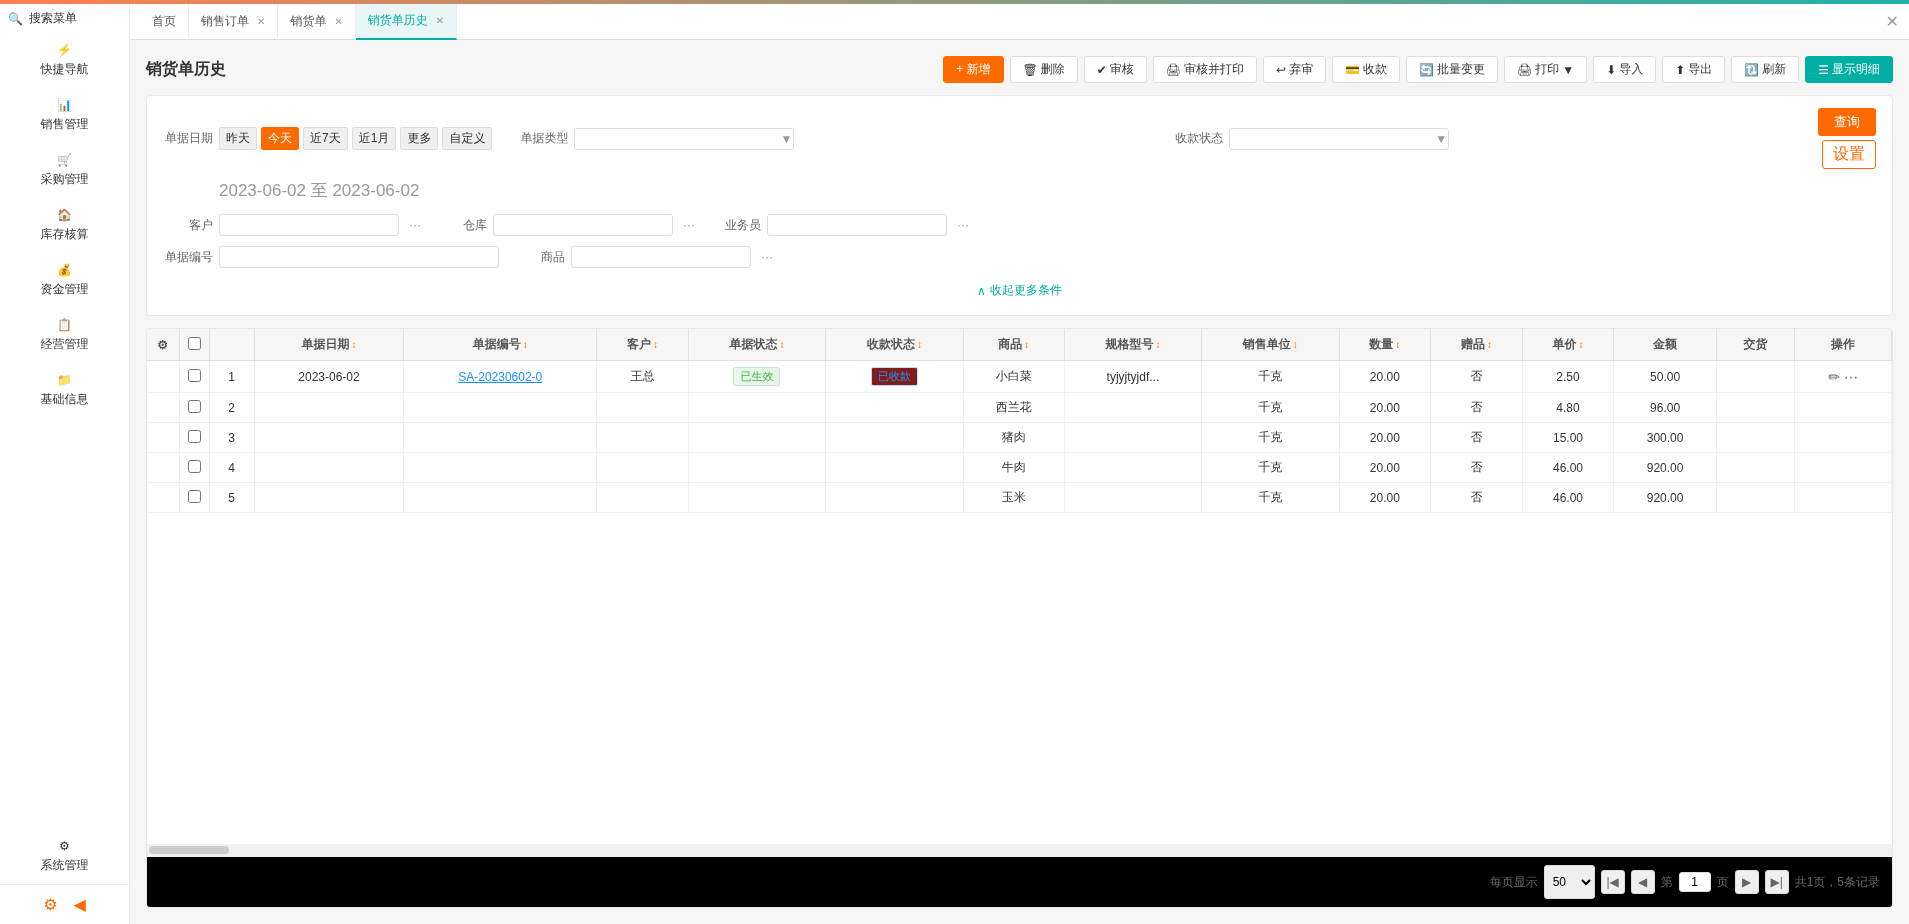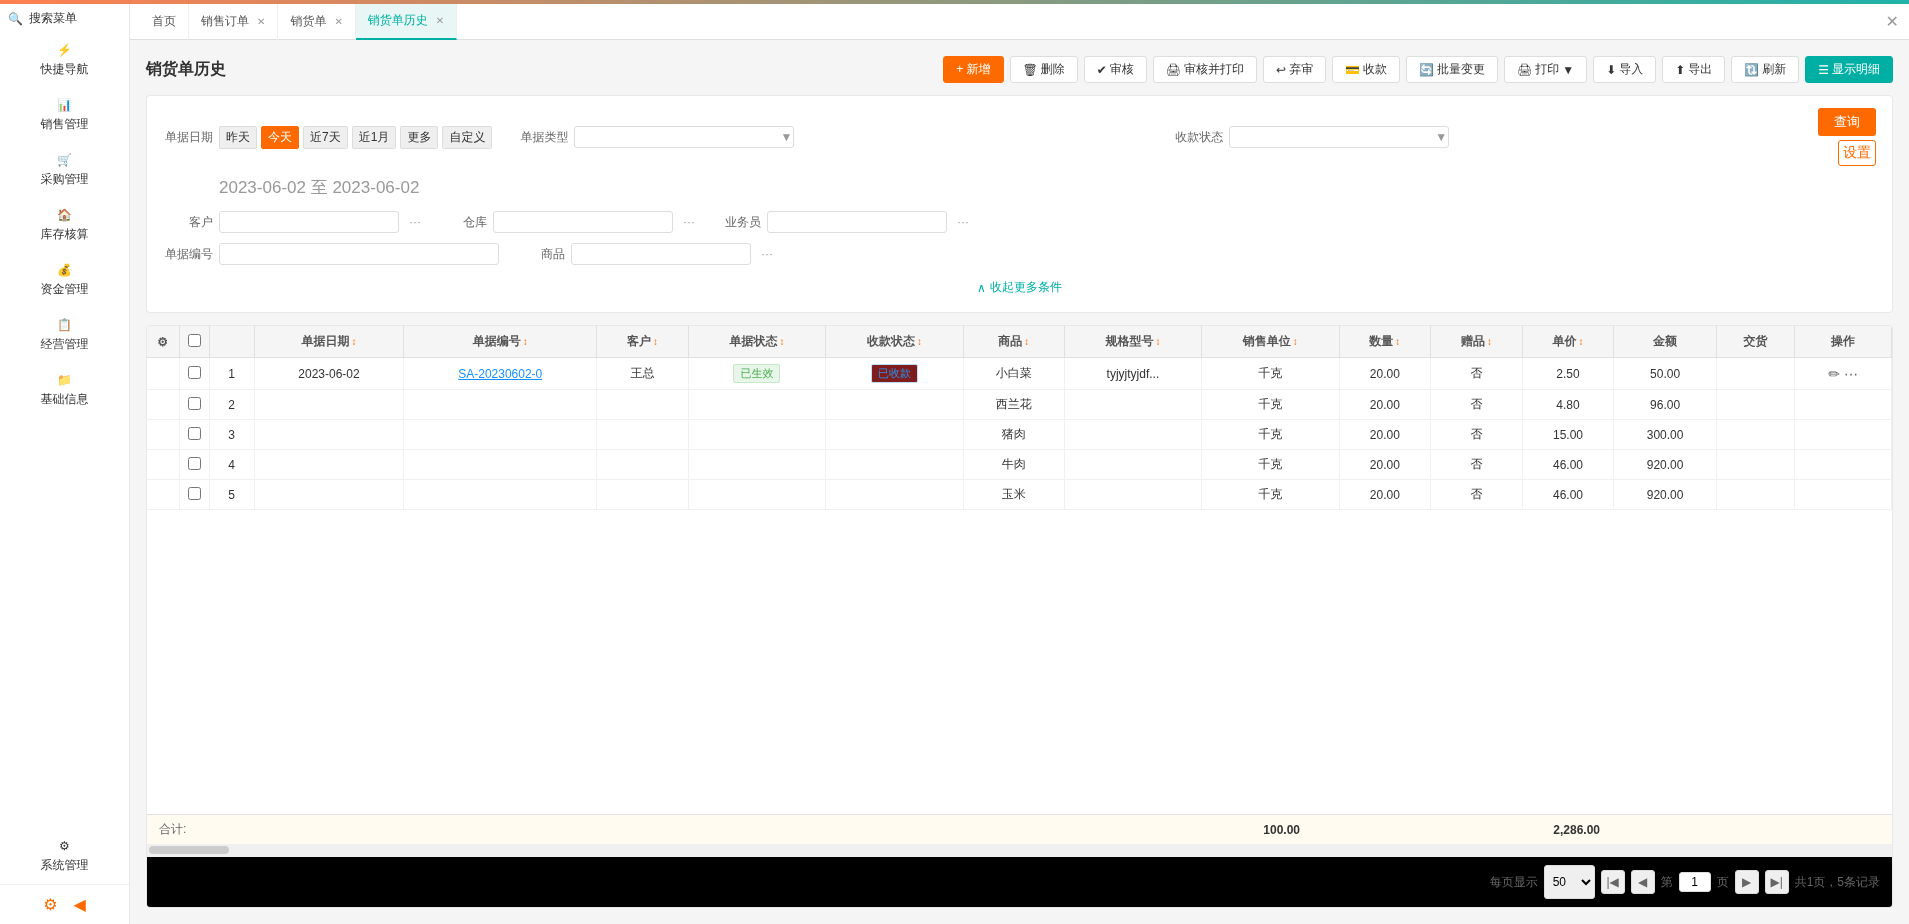--- a/index.html
+++ b/index.html
@@ -43,21 +43,21 @@
     .filter-item { display: flex; align-items: center; gap: 6px; }
     .filter-label { color: #666; white-space: nowrap; min-width: 50px; text-align: right; }
     .filter-input { border: 1px solid #ddd; border-radius: 3px; padding: 3px 6px; width: 180px; color: #333; }
     .filter-select { border: 1px solid #ddd; border-radius: 3px; padding: 3px 6px; width: 200px; color: #333; background: #fff; }
     .filter-date { display: flex; align-items: center; gap: 4px; }
     .date-btn { padding: 2px 6px; border: 1px solid #ddd; border-radius: 2px; cursor: pointer; color: #333; }
     .date-btn.active { background: #ff6a00; color: #fff; border-color: #ff6a00; }
     .filter-ellipsis { color: #999; cursor: pointer; margin-left: 4px; }
     .collapse-btn { display: flex; align-items: center; justify-content: center; gap: 4px; color: #00afa3; cursor: pointer; font-size: 12px; padding: 4px; }
     .query-btn { background: #ff6a00; color: #fff; border: none; border-radius: 3px; padding: 5px 16px; cursor: pointer; font-size: 13px; }
-    .set-btn { background: #fff; color: #ff6a00; border: 1px solid #ff6a00; border-radius: 3px; padding: 3px 4px; cursor: pointer; font-size: 14px; }
+    .set-btn { background: #fff; color: #ff6a00; border: 1px solid #ff6a00; border-radius: 3px; padding: 3px 10px; cursor: pointer; font-size: 16px; }
 
     
     .table-wrapper { background: #fff; border: 1px solid #e8e8e8; border-radius: 4px; flex: 1; display: flex; flex-direction: column; overflow: hidden; }
     .data-table { width: 100%; border-collapse: collapse; }
     .data-table th { background: #f5f5f5; border-bottom: 1px solid #e0e0e0; border-right: 1px solid #e0e0e0; padding: 7px 8px; color: #555; text-align: center; white-space: nowrap; position: sticky; top: 0; z-index: 1; }
     .data-table td { border-bottom: 1px solid #f0f0f0; border-right: 1px solid #f0f0f0; padding: 6px 8px; color: #333; text-align: center; }
     .data-table th .sort-icon { color: #ff6a00; font-size: 10px; }
     .status-badge { display: inline-block; padding: 1px 6px; border-radius: 2px; font-size: 11px; }
     .status-active { background: #e8f5e9; color: #4caf50; border: 1px solid #c8e6c9; }
     .status-paid { background: #7f1d1d; color: #2196f3; border: 1px solid #bbdefb; }
@@ -449,27 +449,20 @@
                   <td>否</td>
                   <td>46.00</td>
                   <td>920.00</td>
                   <td></td>
                   <td></td>
                 </tr>
               </tbody>
           </table>
         </div>
 
-        <div class="table-footer">
-          <span class="total-label">合计:</span>
-          <div style="flex:1; display:flex; justify-content:flex-end; gap:200px; padding-right:280px;">
-            <span class="total-qty">100.00</span>
-            <span class="total-amount">2,286.00</span>
-          </div>
-        </div>
 
         <div class="scrollbar-area">
           <div class="scrollbar-thumb"></div>
         </div>
 
         <div class="pagination">
           <span class="page-size-label">每页显示</span>
           <select class="page-size-select">
             <option>50</option>
             <option>20</option>

